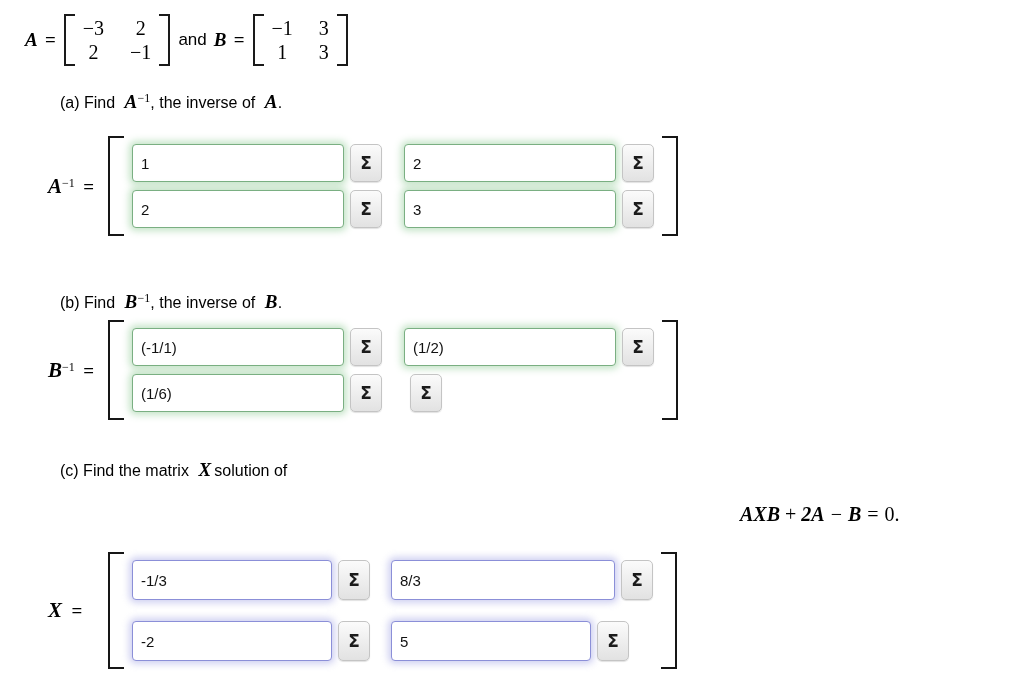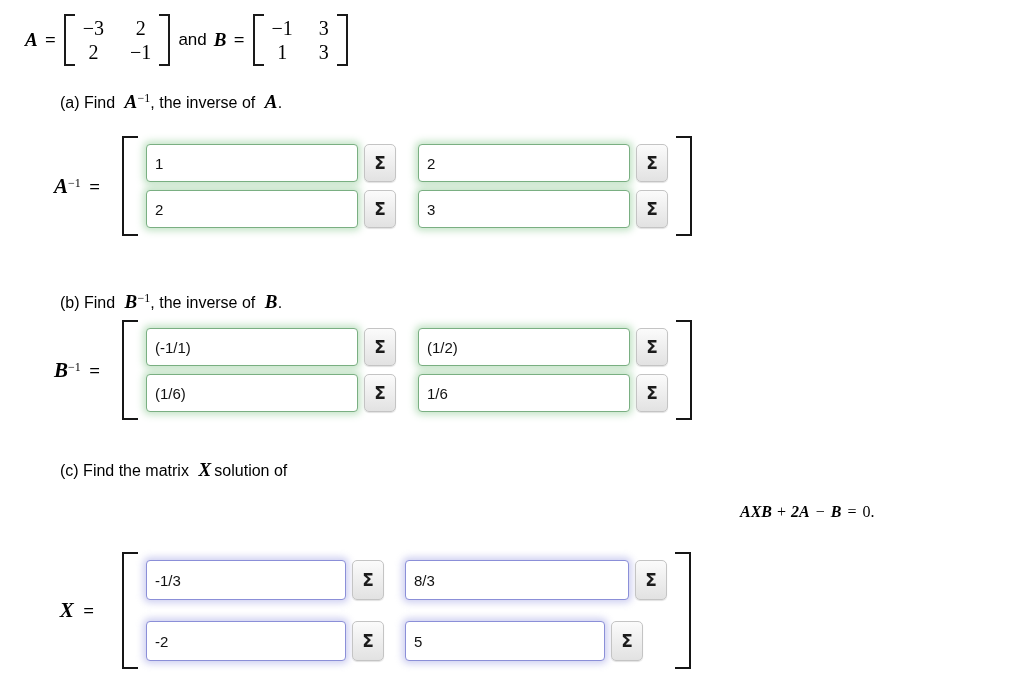--- a/index.html
+++ b/index.html
@@ -94,22 +94,22 @@
   }
 
   
   .answer-block {
     position: absolute;
     display: flex;
     align-items: center;
   }
   .block-label {
     width: 58px;
-    text-align: center;
-    padding-right: 16px;
+    text-align: left;
+    padding-right: 2px;
     white-space: nowrap;
   }
   .bigbr {
     width: 14px;
     align-self: stretch;
     border-top: 2.6px solid #161616;
     border-bottom: 2.6px solid #161616;
   }
   .bigbr-l { border-left: 2.6px solid #161616; }
   .bigbr-r { border-right: 2.6px solid #161616; }
@@ -166,21 +166,21 @@
     cursor: pointer;
     box-shadow: 0 1px 1px rgba(0,0,0,0.12);
   }
 
   
   #display-equation {
     position: absolute;
     left: 740px;
     top: 503px;
     font-family: "Liberation Serif", serif;
-    font-size: 16px;
+    font-size: 20px;
     font-weight: bold;
     white-space: nowrap;
   }
   #display-equation .it { font-style: italic; }
   #display-equation .op { font-style: normal; font-weight: normal; }
 </style>
 </head>
 <body>
 
 <div id="prompt-line">
@@ -263,21 +263,20 @@
     </div>
     <div class="cell">
       <div class="ans-input green" style="width:212px;">(1/2)</div>
       <div class="sigma-btn">Σ</div>
     </div>
     <div class="cell">
       <div class="ans-input green" style="width:212px;">(1/6)</div>
       <div class="sigma-btn">Σ</div>
     </div>
     <div class="cell">
-      <div class="ans-input green" style="width:212px;">1/6</div>
       <div class="sigma-btn">Σ</div>
     </div>
   </div>
   <div class="bigbr bigbr-r"></div>
 </div>
 
 <div class="part-label" style="left:60px; top:459px;text-align:center;">
   <span>(c) Find the matrix</span>
   <span class="mvar" style="margin-left:5px; margin-right:3px;">X</span><span>solution of</span>
 </div>

